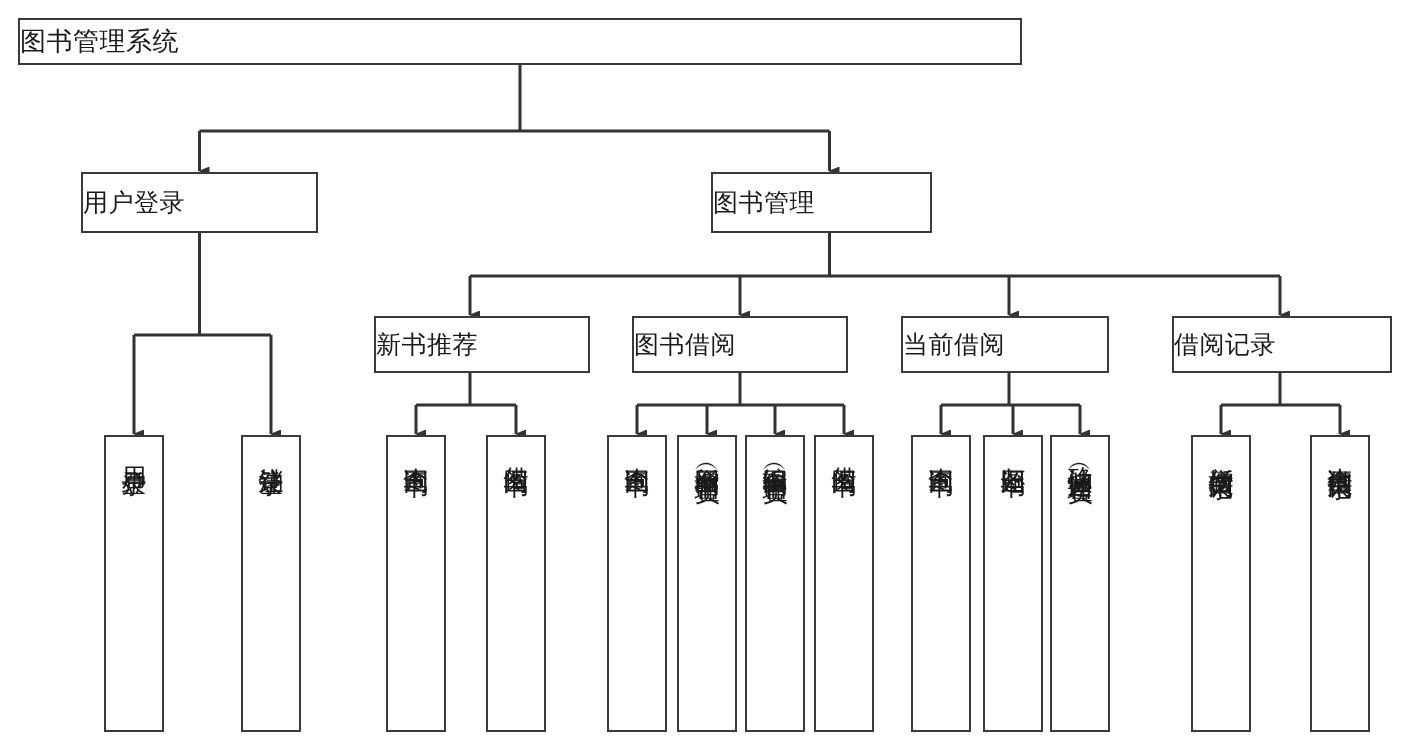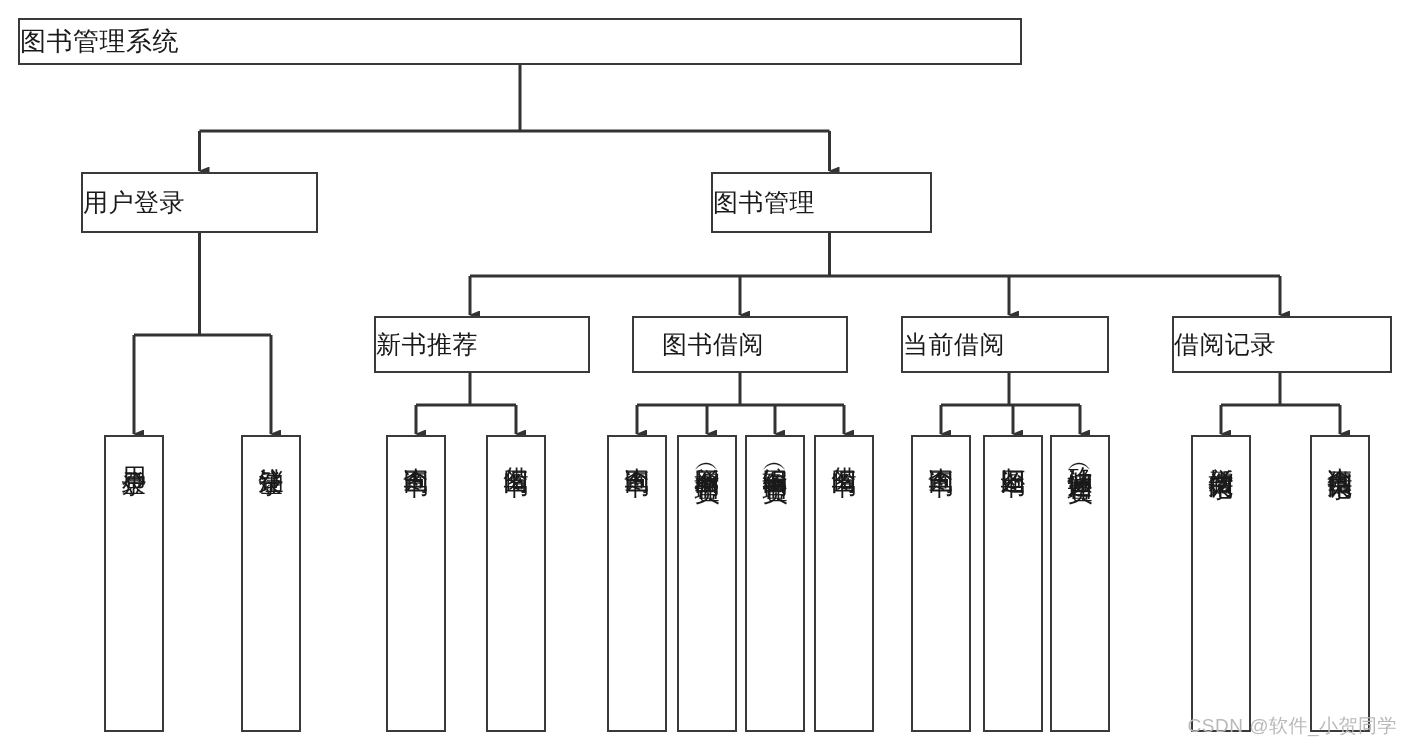--- a/index.html
+++ b/index.html
@@ -128,21 +128,21 @@
       </div>
       <div class="node horiz level2" style="left: 81px; top: 172px; width: 237px; height: 61px;">
         <span class="node-label">用户登录</span>
       </div>
       <div class="node horiz level2" style="left: 711px; top: 172px; width: 221px; height: 61px;">
         <span class="node-label">图书管理</span>
       </div>
       <div class="node horiz level3" style="left: 362px; top: 316px; width: 216px; height: 57px; margin-left: 12px;">
         <span class="node-label">新书推荐</span>
       </div>
-      <div class="node horiz level3" style="left: 632px; top: 316px; width: 216px; height: 57px; padding-left: 28px;">
+      <div class="node horiz level3" style="left: 632px; top: 316px; width: 216px; height: 57px;">
         <span class="node-label">图书借阅</span>
       </div>
       <div class="node horiz level3" style="left: 901px; top: 316px; width: 208px; height: 57px;">
         <span class="node-label">当前借阅</span>
       </div>
       <div class="node horiz level3" style="left: 1172px; top: 316px; width: 220px; height: 57px;">
         <span class="node-label">借阅记录</span>
       </div>
       <div class="node leaf" style="left: 104px; top: 435px; width: 60px; height: 297px;">
         <span class="node-label">用户登录</span>
@@ -178,14 +178,13 @@
         <span class="node-label">确认归还（管理员）</span>
       </div>
       <div class="node leaf" style="left: 1191px; top: 435px; width: 60px; height: 297px;">
         <span class="node-label">新增借阅记录</span>
       </div>
       <div class="node leaf" style="left: 1310px; top: 435px; width: 60px; height: 297px;">
         <span class="node-label">查询借阅记录</span>
       </div>
     </div>
 
-  <div class="watermark">CSDN @软件_小贺同学</div>
 </div>
 
 </body></html>

